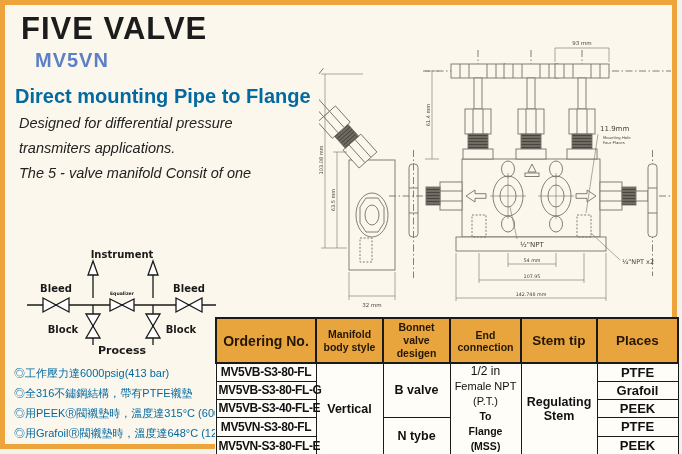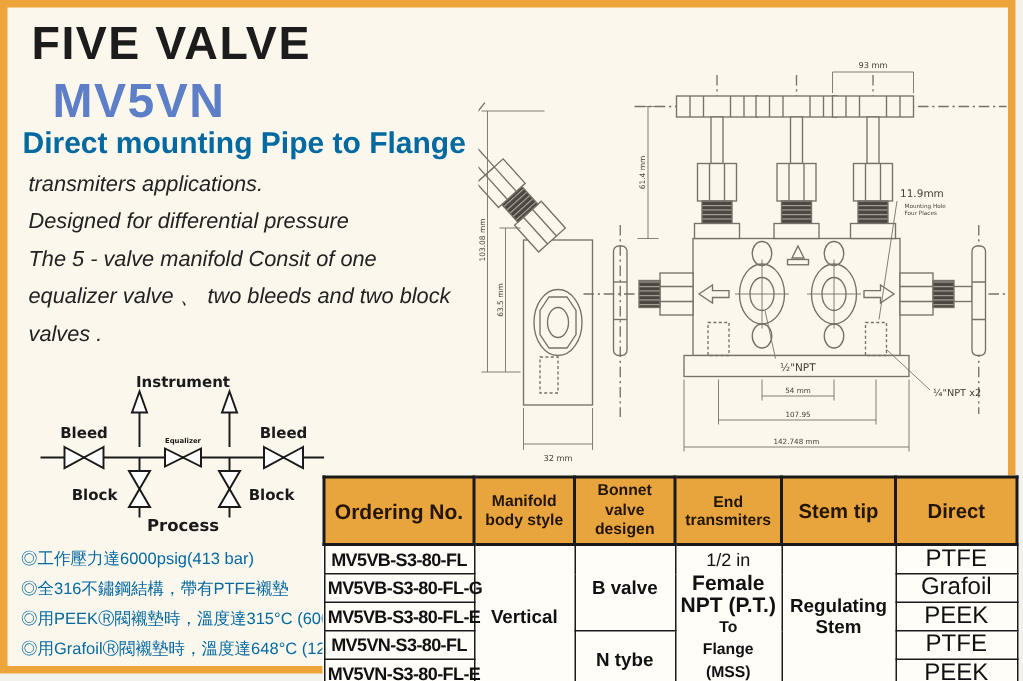--- a/index.html
+++ b/index.html
@@ -1,62 +1,61 @@
 <!DOCTYPE html>
 <html><head>
 <meta charset="utf-8">
 <style>
   html,body{margin:0;padding:0;background:#f3f1ec;font-family:"Liberation Sans",sans-serif;}
   #stage{position:relative;width:682px;height:454px;overflow:hidden;background:#f3f1ec;}
   .page{position:absolute;left:0;top:0;width:677px;height:449px;box-sizing:border-box;
         border:5px solid #ECA43B;background:#FCF7EC;}
   .title{position:absolute;left:16px;top:6px;font-size:31px;font-weight:700;color:#1c1c1c;letter-spacing:1px;}
-  .model{position:absolute;left:30px;top:44px;font-size:32px;font-weight:700;color:#5d7fc7;letter-spacing:1px;}
+  .model{position:absolute;left:30px;top:44px;font-size:20px;font-weight:700;color:#5d7fc7;letter-spacing:1px;}
   .subtitle{position:absolute;left:10px;top:80px;font-size:20px;font-weight:700;color:#0369a1;}
   .desc{position:absolute;left:14px;top:106px;width:320px;font-size:14.5px;font-style:italic;
         color:#222;line-height:25px;}
   .notes{position:absolute;left:9px;top:358px;width:310px;font-size:11px;color:#0369a1;
          line-height:20px;white-space:nowrap;}
   .schematic{position:absolute;left:14px;top:243px;}
   .drawing{position:absolute;left:314px;top:5px;}
   table.order{position:absolute;left:210px;top:312px;width:462px;border-collapse:collapse;
               background:#fff;table-layout:fixed;}
   table.order th{background:#E8A53E;color:#241603;border:2px solid #1a1a1a;
                  font-weight:700;padding:2px 1px;vertical-align:middle;}
   table.order td{border:1px solid #1a1a1a;color:#111;text-align:center;vertical-align:middle;
                  padding:0 2px;background:#fffdf8;}
   table.order .c-ord{width:100px;} .c-body{width:67px;} .c-bonnet{width:67px;}
   .c-end{width:71px;} .c-stem{width:76px;} .c-pack{width:81px;}
   th.h-ord{font-size:14px;} th.h-body,th.h-bonnet{font-size:10.5px;line-height:13px;}
   th.h-end{font-size:10.5px;} th.h-stem{font-size:13.5px;} th.h-pack{font-size:13.5px;}
   tr.hdr{height:40px;} tr.row{height:18px;}
   td.ord{font-size:12px;font-weight:700;text-align:left;letter-spacing:-0.4px;white-space:nowrap;}
-  td.pack{font-size:16px;font-weight:400;}
+  td.pack{font-size:13px;font-weight:700;}
   td.mid{font-size:12.5px;font-weight:700;}
   .end-l1{font-size:12px;font-weight:400;display:block;}
-  .end-l2{font-size:14px;font-weight:700;display:block;}
+  .end-l2{font-size:11px;font-weight:400;display:block;}
   .end-l3,.end-l4{font-size:10.5px;font-weight:700;display:block;}
   .end-cell span{line-height:15px;}
   svg text{font-family:"DejaVu Sans",sans-serif;}
 </style>
 </head>
 <body>
 
 <div id="stage">
   <div class="page">
 
     <div class="title">FIVE VALVE</div>
     <div class="model">MV5VN</div>
     <div class="subtitle">Direct mounting Pipe to Flange</div>
 
     <div class="desc">
+      <div>Designed for differential pressure</div>
       <div>transmiters applications.</div>
-      <div>Designed for differential pressure</div>
       <div>The 5 - valve manifold Consit of one</div>
-      <div>equalizer valve 、 two bleeds and two block valves .</div>
     </div>
 
     <svg class="schematic" width="205" height="110" viewBox="0 0 205 110">
       <g stroke="#1a1a1a" stroke-width="1.3" fill="none">
         <line x1="8" y1="57" x2="197" y2="57"></line>
         <line x1="74" y1="57" x2="74" y2="97"></line>
         <line x1="134" y1="57" x2="134" y2="97"></line>
         <line x1="74" y1="50" x2="74" y2="26"></line>
         <line x1="134" y1="50" x2="134" y2="26"></line>
 
@@ -288,23 +287,23 @@
           <col class="c-bonnet">
         <col class="c-end">
           <col class="c-stem">
           <col class="c-pack">
       </colgroup>
       <tbody>
           <tr class="hdr">
         <th class="h-ord">Ordering No.</th>
         <th class="h-body">Manifold body style</th>
         <th class="h-bonnet">Bonnet valve desigen</th>
-        <th class="h-end">End transmiters</th>
+        <th class="h-end">End connection</th>
         <th class="h-stem">Stem tip</th>
-        <th class="h-pack">Direct</th>
+        <th class="h-pack">Places</th>
       </tr>
       <tr class="row">
         <td class="ord">MV5VB-S3-80-FL</td>
         <td class="mid" rowspan="5">Vertical</td>
         <td class="mid" rowspan="3">B valve</td>
         <td class="end-cell" rowspan="5">
           <span class="end-l1">1/2 in</span>
           <span class="end-l2">Female NPT (P.T.)</span>
           <span class="end-l3">To</span>
           <span class="end-l4">Flange (MSS)</span>
@@ -313,21 +312,21 @@
           <span>Regulating</span><br>
           <span>Stem</span>
         </td>
         <td class="pack">PTFE</td>
       </tr>
       <tr class="row">
         <td class="ord">MV5VB-S3-80-FL-G</td>
         <td class="pack">Grafoil</td>
       </tr>
       <tr class="row">
-        <td class="ord">MV5VB-S3-80-FL-E</td>
+        <td class="ord">MV5VB-S3-40-FL-E</td>
         <td class="pack">PEEK</td>
       </tr>
       <tr class="row">
         <td class="ord">MV5VN-S3-80-FL</td>
         <td class="mid" rowspan="2">N tybe</td>
         <td class="pack">PTFE</td>
       </tr>
       <tr class="row">
         <td class="ord">MV5VN-S3-80-FL-E</td>
         <td class="pack">PEEK</td>

